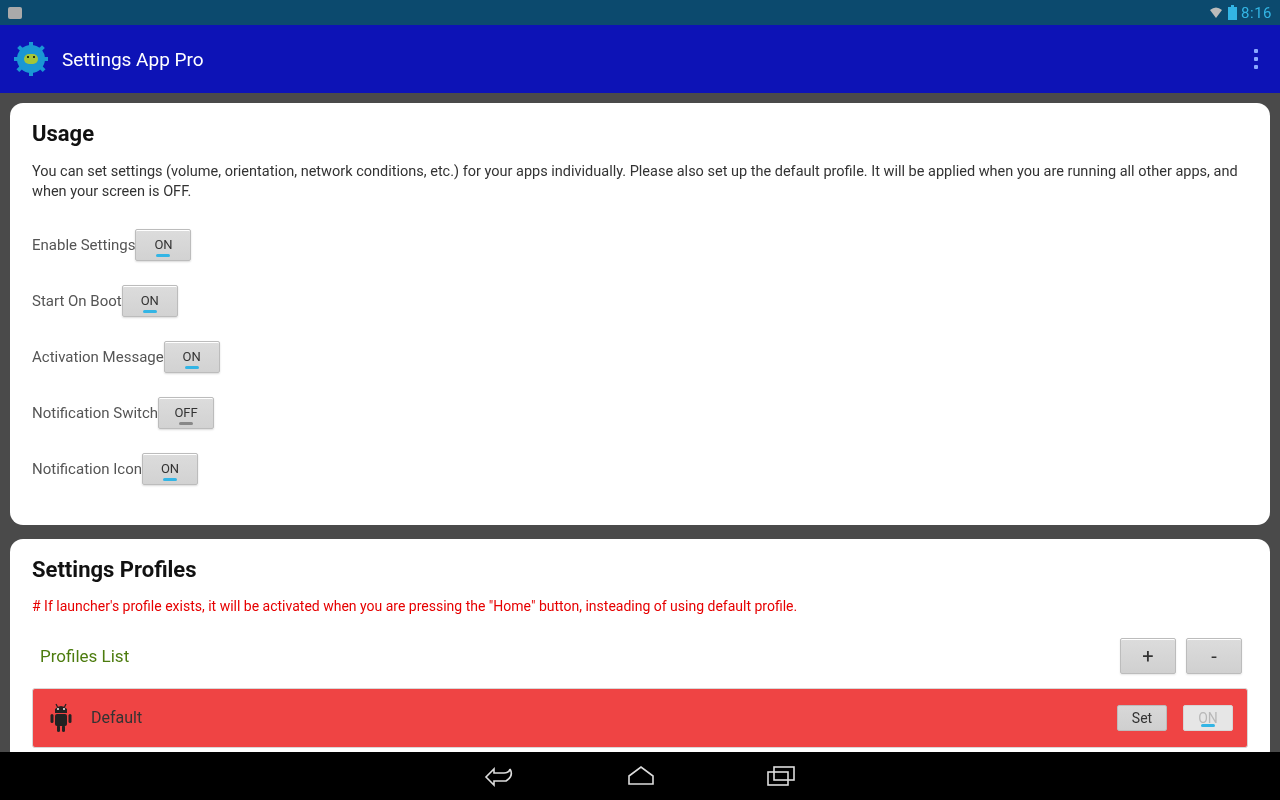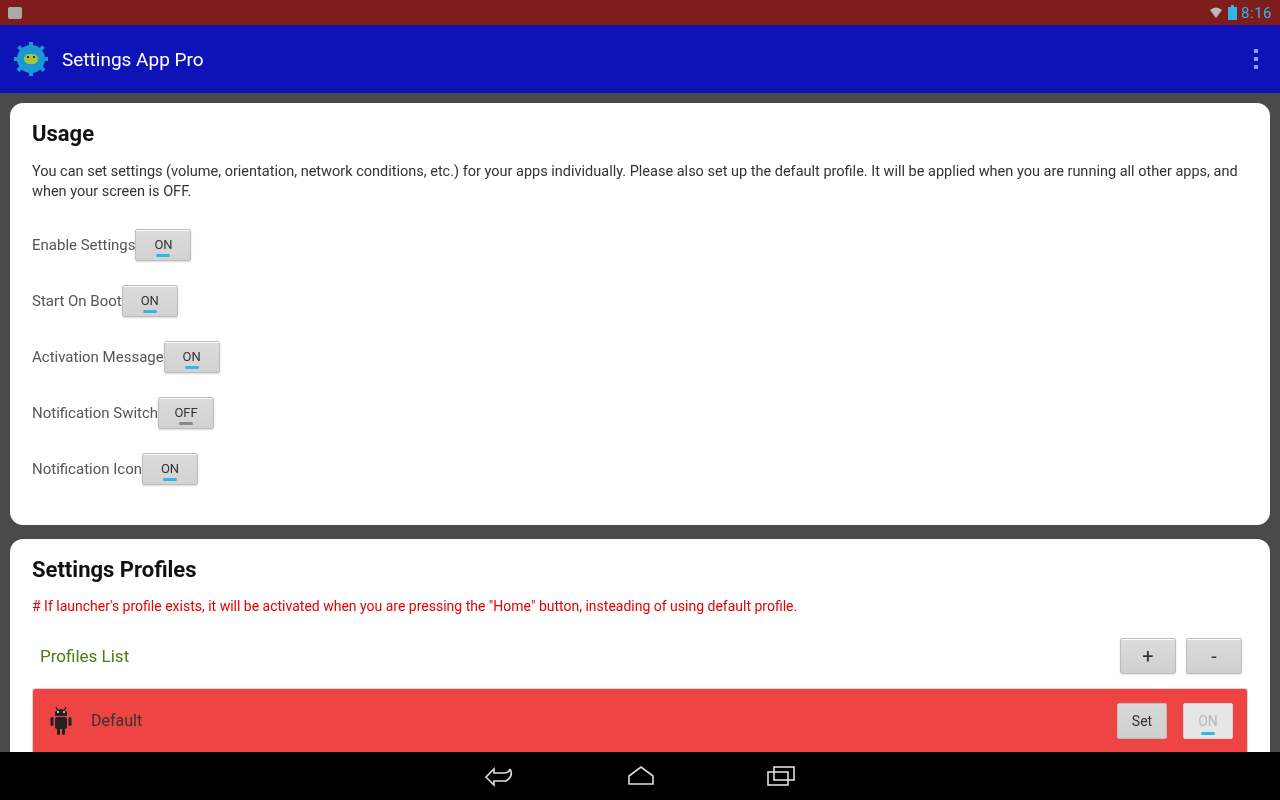--- a/index.html
+++ b/index.html
@@ -6,21 +6,21 @@
   body {
     width: 1280px;
     height: 800px;
     background: #4a4a4a;
     font-family: Roboto, "Helvetica Neue", Arial, sans-serif;
     overflow: hidden;
     position: relative;
   }
   
   .status-bar {
-    background: #7f1d1d;
+    background: #0c4a6e;
     height: 25px;
     display: flex;
     align-items: center;
     justify-content: space-between;
     padding: 0 8px;
     color: #888;
     font-size: 13px;
   }
   .status-left { display: flex; align-items: center; gap: 6px; }
   .status-right { display: flex; align-items: center; gap: 4px; color: #33b5e5; }
@@ -153,21 +153,21 @@
     gap: 16px;
   }
   .profile-item .name {
     flex: 1;
     font-size: 16px;
     color: #333;
   }
   .profile-item .android-icon { width: 28px; height: 30px; }
   .btn-small {
     width: 50px;
-    height: 36px;
+    height: 26px;
     background: linear-gradient(#d8d8d8, #cfcfcf);
     border: 1px solid #bcbcbc;
     border-radius: 2px;
     display: flex;
     align-items: center;
     justify-content: center;
     font-size: 14px;
     color: #333;
     cursor: pointer;
   }

